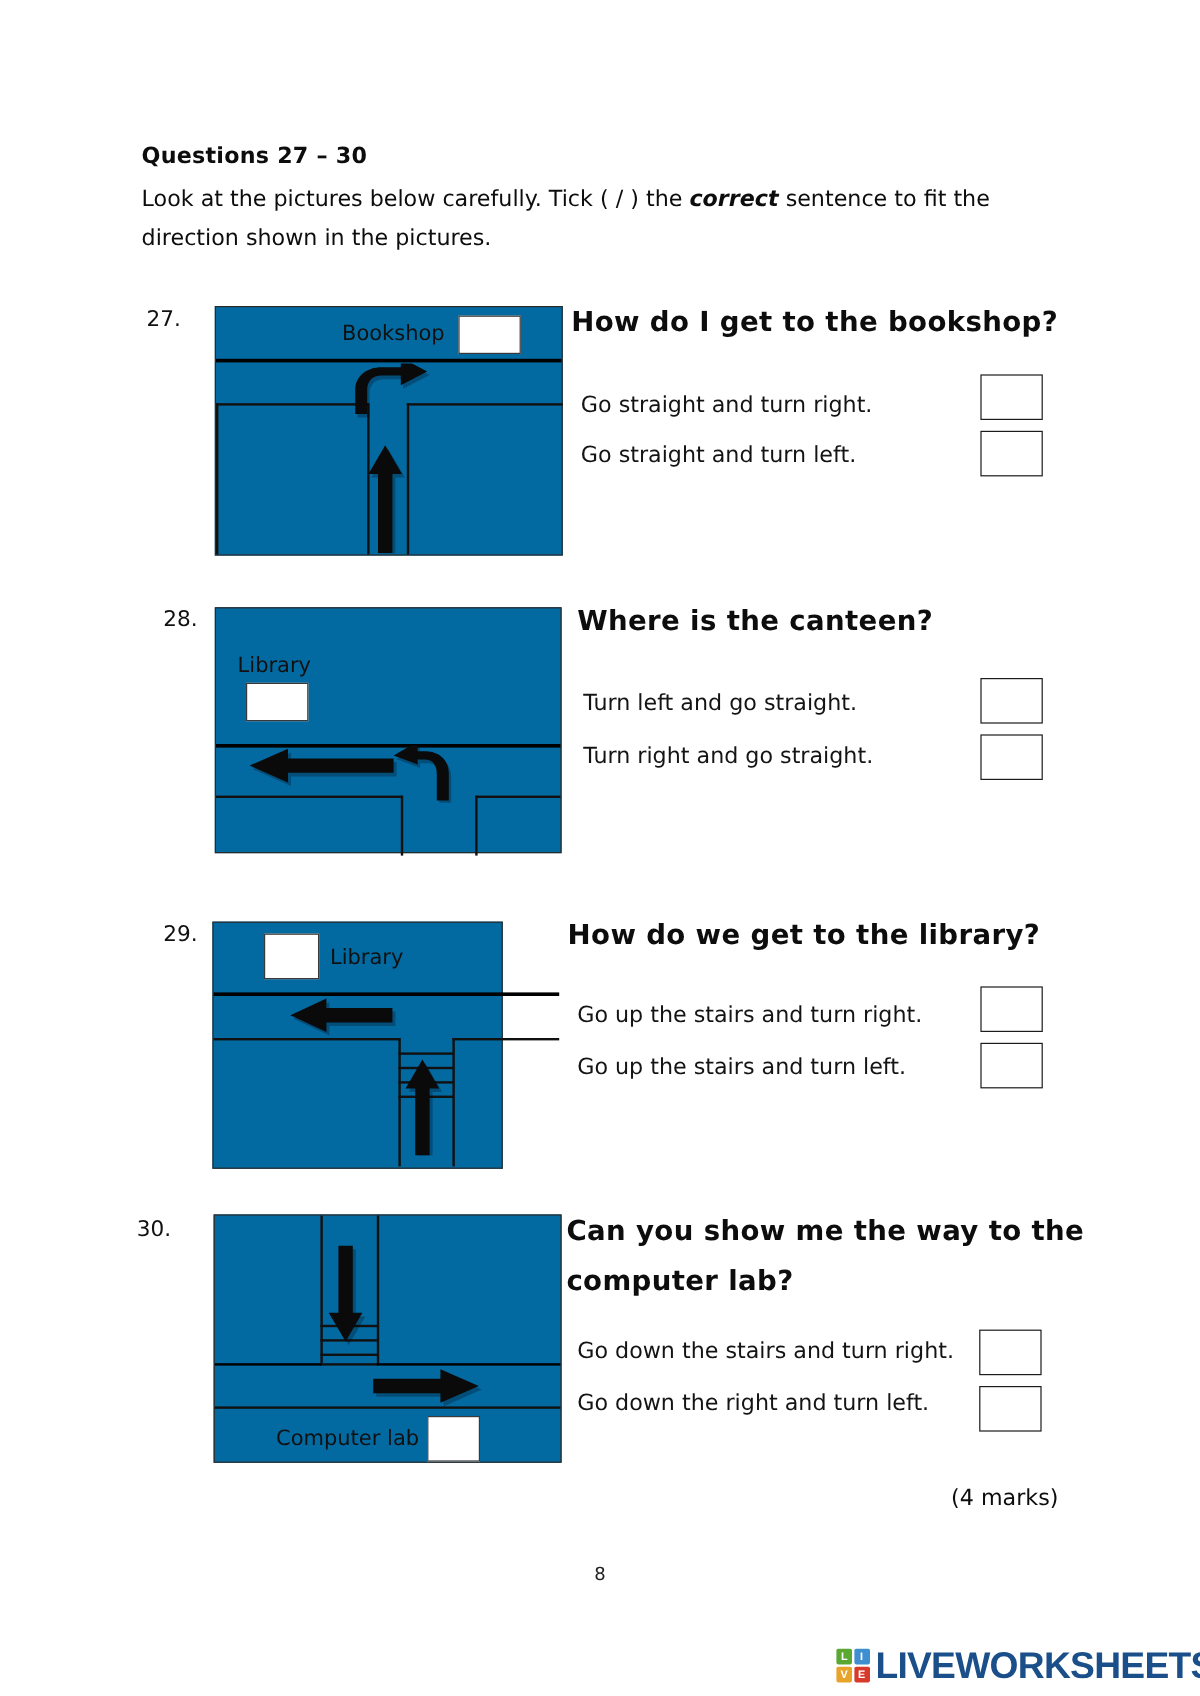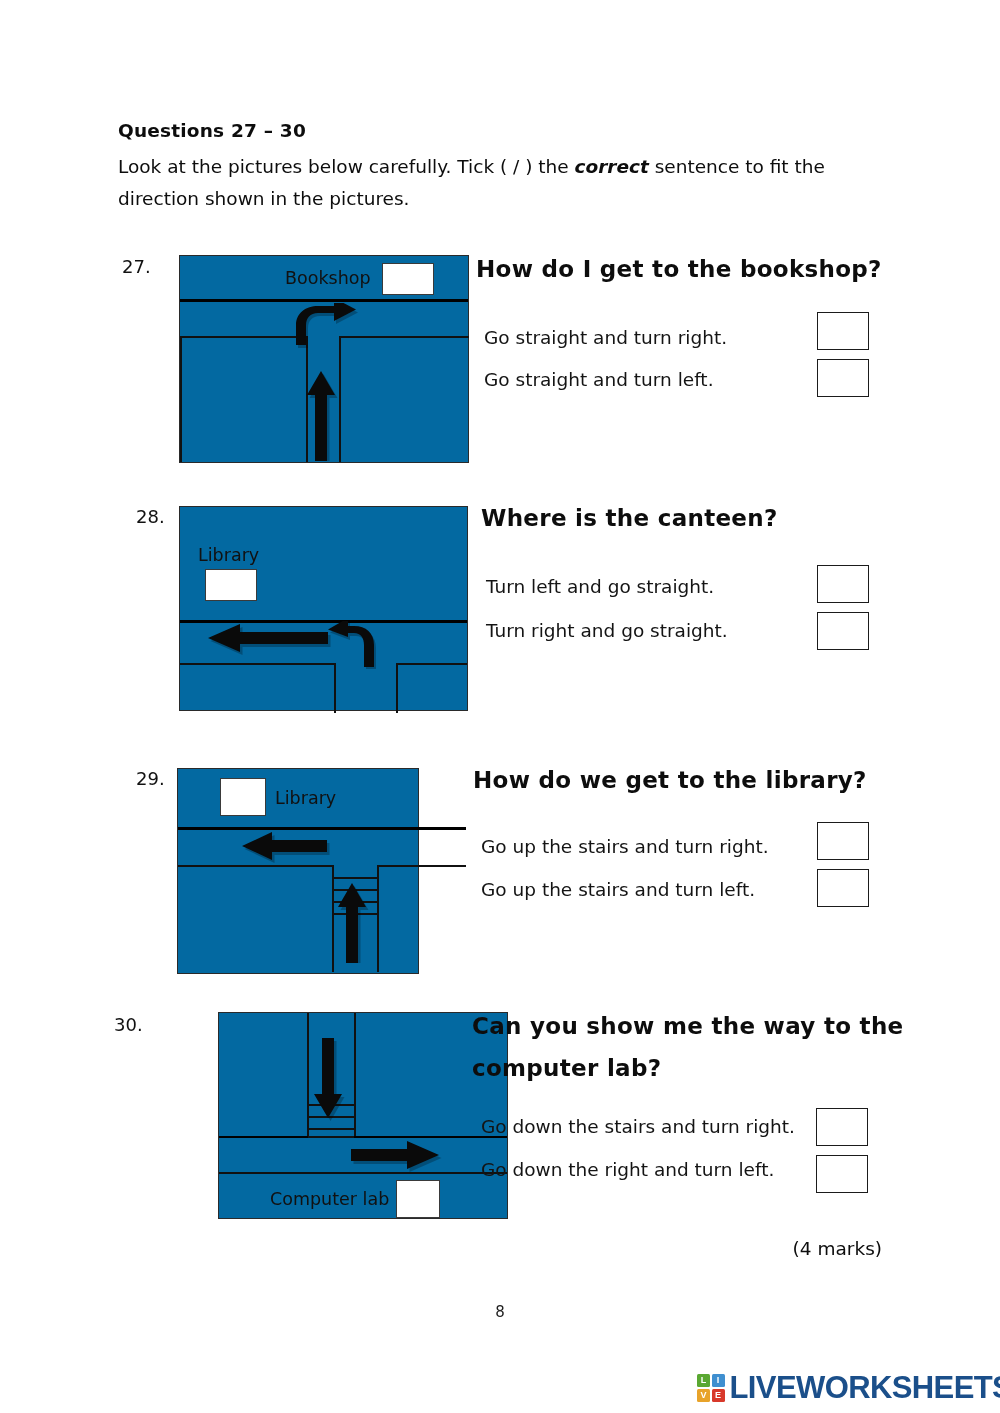--- a/index.html
+++ b/index.html
@@ -285,21 +285,21 @@
   <div class="qtext" style="left:473px; top:767px;">How do we get to the library?</div>
   <div class="opt" style="left:481px; top:836px;">Go up the stairs and turn right.</div>
   <div class="opt" style="left:481px; top:879px;">Go up the stairs and turn left.</div>
   <div class="tickbox" style="left:817px; top:822px;"></div>
   <div class="tickbox" style="left:817px; top:869px;"></div>
 </div>
 
 <div class="qrow">
   <div class="qnum" style="left:114px; top:1014px;">30.</div>
 
-  <div class="frame" style="left:178px; top:1012px; width:290px; height:207px;margin-left:40px;">
+  <div class="frame" style="left:178px; top:1012px; width:290px; height:207px;">
 
     <div class="vline" style="left:88px; top:0px; width:1.5px; height:123px;"></div>
     <div class="vline" style="left:135px; top:0px; width:1.5px; height:123px;"></div>
 
     <div class="hline" style="left:88px; top:91px; width:48px; height:1.6px;"></div>
     <div class="hline" style="left:88px; top:103px; width:48px; height:1.6px;"></div>
     <div class="hline" style="left:88px; top:115px; width:48px; height:1.6px;"></div>
     <div class="hline" style="left:88px; top:123px; width:48px; height:1.6px;"></div>
 
     <div class="hline thick" style="left:0px; top:123px; width:89px; height:2.2px;"></div>

